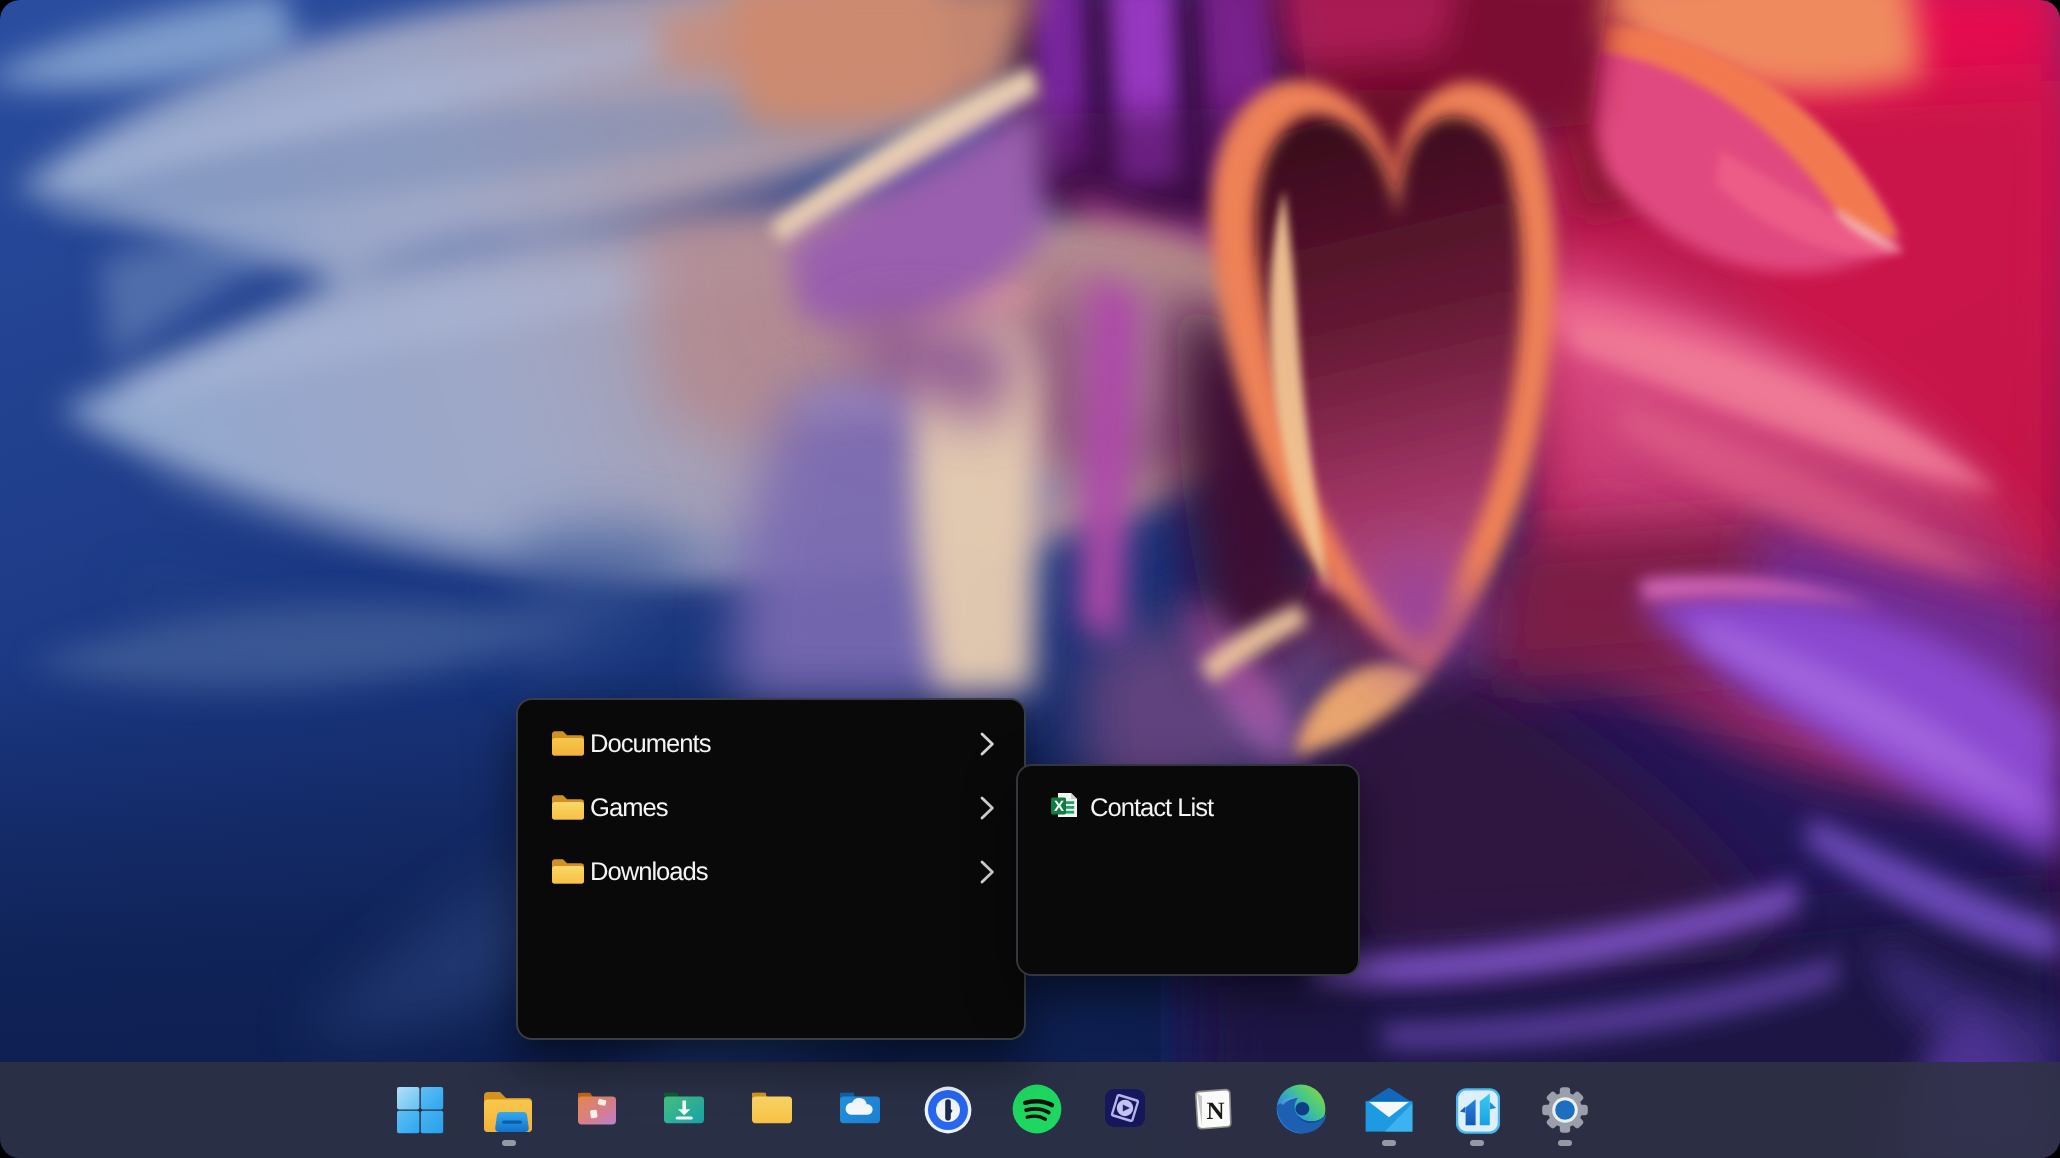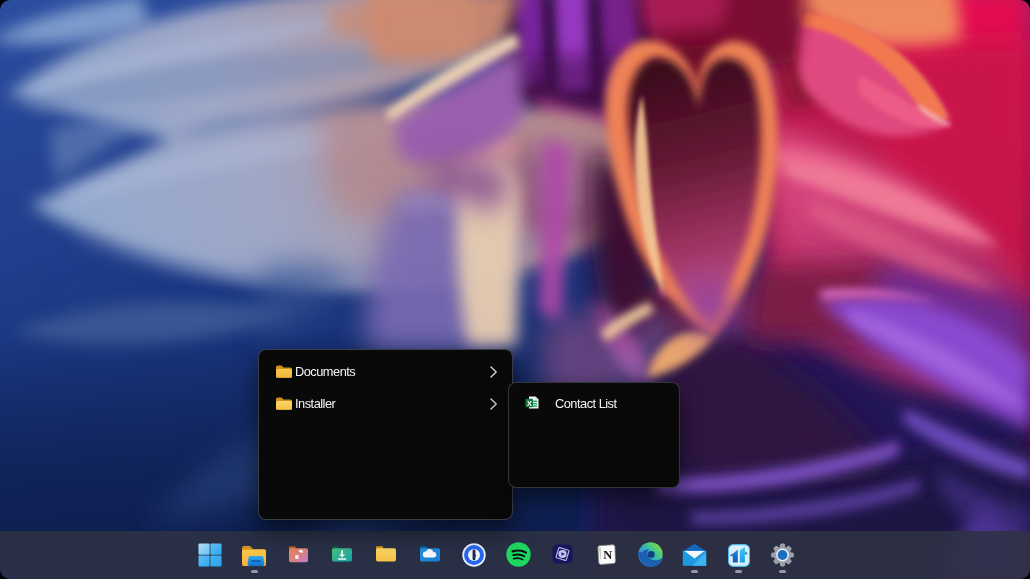--- a/index.html
+++ b/index.html
@@ -9,21 +9,21 @@
 #taskbar{position:absolute;left:0;bottom:0;width:1030px;height:48px;background:rgba(47,51,67,0.85);backdrop-filter:blur(22px) saturate(1.05);}
 .ind{position:absolute;top:570px;width:6.5px;height:2.6px;border-radius:1.6px;background:#9599a6;}
 #menu{position:absolute;left:258px;top:349px;width:255px;height:171px;background:#090909;border:1px solid rgba(150,160,180,0.35);border-radius:8px;box-sizing:border-box;box-shadow:0 10px 24px rgba(0,0,0,0.55);padding-top:5px;text-align:center;}
 #submenu{position:absolute;left:508px;top:382px;width:172px;height:106px;background:#090909;border:1px solid rgba(150,160,180,0.30);border-radius:8px;box-sizing:border-box;box-shadow:0 10px 24px rgba(0,0,0,0.55);padding-top:4px;}
 .mi{position:relative;height:32px;margin:0 5px;border-radius:4px;display:flex;align-items:center;color:#f4f4f4;font-size:12.8px;letter-spacing:-0.5px;}
 .mi.hl{background:#595959;}
 .mi .ic{position:absolute;left:11px;width:16px;height:16px;}
 .mi .lb{position:absolute;left:31px;white-space:nowrap;}
 .mi .ch{position:absolute;right:9px;top:10px;}
 .smi .ic{left:11px;}
-.smi .lb{left:41px;}
+.smi .lb{left:31px;}
 </style>
 </head>
 <body>
 <div id="desk">
 <svg id="wallsvg" width="1030" height="579" viewBox="0 0 1030 579">
 <defs>
 <filter id="b2" x="-60%" y="-60%" width="220%" height="220%">
           <feGaussianBlur stdDeviation="2"></feGaussianBlur>
         </filter>
 <filter id="b4" x="-60%" y="-60%" width="220%" height="220%">
@@ -363,21 +363,31 @@
         <span class="lb">Documents</span>
         <span class="ch"><svg width="9" height="14" viewBox="0 0 9 14">
             <path d="M2,2 L7.2,7 L2,12" stroke="#d4d4d4" stroke-width="1.4" fill="none" stroke-linecap="round" stroke-linejoin="round"></path>
           </svg></span>
       </div>
 <div class="mi">
         <span class="ic"><svg width="17" height="16" viewBox="0 0 17 16">
             <path d="M1,4.2 q0,-1.6 1.6,-1.6 h3.9 l2,2 h6.9 q1.6,0 1.6,1.6 v7 q0,1.6 -1.6,1.6 h-12.8 q-1.6,0 -1.6,-1.6 Z" fill="#cf9222"></path>
             <rect x="1" y="6" width="16" height="8.8" rx="1.6" fill="url(#fgl)"></rect>
           </svg></span>
-        <span class="lb">Installer</span>
+        <span class="lb">Games</span>
+        <span class="ch"><svg width="9" height="14" viewBox="0 0 9 14">
+            <path d="M2,2 L7.2,7 L2,12" stroke="#d4d4d4" stroke-width="1.4" fill="none" stroke-linecap="round" stroke-linejoin="round"></path>
+          </svg></span>
+      </div>
+<div class="mi">
+        <span class="ic"><svg width="17" height="16" viewBox="0 0 17 16">
+            <path d="M1,4.2 q0,-1.6 1.6,-1.6 h3.9 l2,2 h6.9 q1.6,0 1.6,1.6 v7 q0,1.6 -1.6,1.6 h-12.8 q-1.6,0 -1.6,-1.6 Z" fill="#cf9222"></path>
+            <rect x="1" y="6" width="16" height="8.8" rx="1.6" fill="url(#fgl)"></rect>
+          </svg></span>
+        <span class="lb">Downloads</span>
         <span class="ch"><svg width="9" height="14" viewBox="0 0 9 14">
             <path d="M2,2 L7.2,7 L2,12" stroke="#d4d4d4" stroke-width="1.4" fill="none" stroke-linecap="round" stroke-linejoin="round"></path>
           </svg></span>
       </div>
 </div>
 <div id="submenu">
 <div class="mi smi">
         <span class="ic" style="top:9px"><svg width="14" height="13" viewBox="0 0 14 13">
             <path d="M4,0.5 h6.5 l3,3 v9 h-9.5 Z" fill="#f4f6f4"></path>
             <path d="M10.5,0.5 l3,3 h-3 Z" fill="#c8d4c8"></path>

